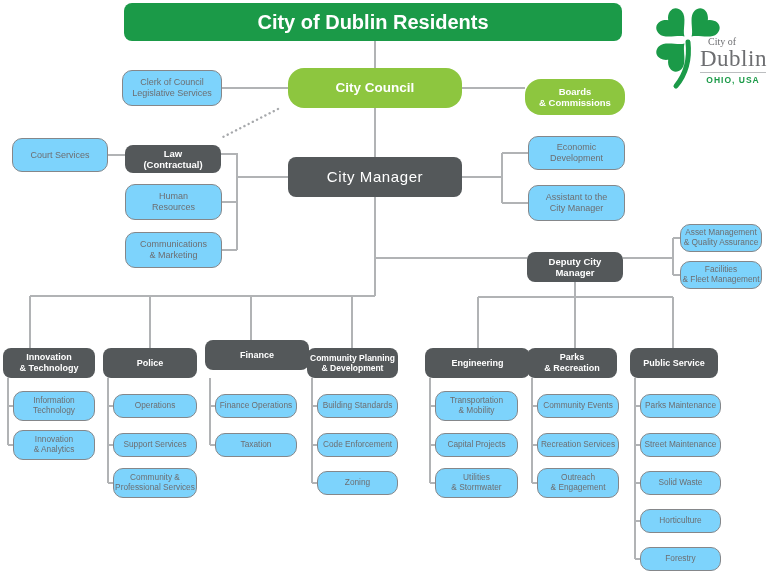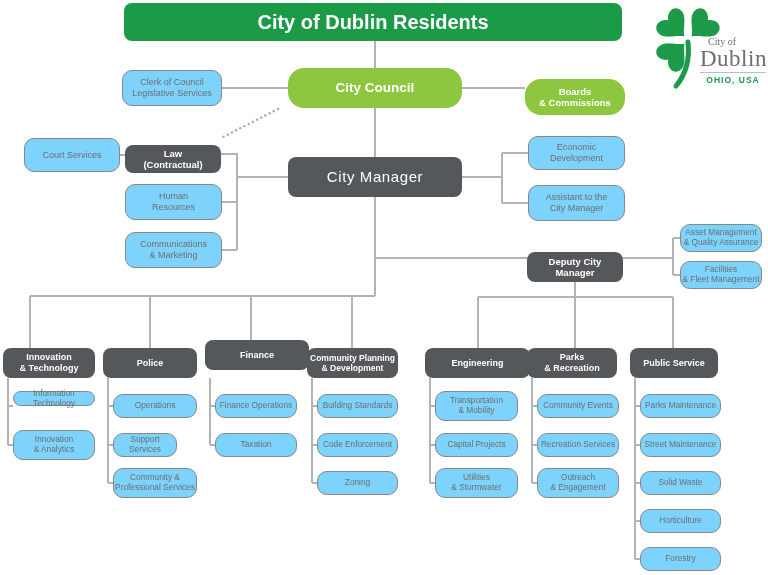--- a/index.html
+++ b/index.html
@@ -93,21 +93,21 @@
       <span class="ohio">OHIO, USA</span>
     </div>
   </div>
 
   <div class="node white" style="left:122px;top:70px;width:100px;height:36px">Clerk of Council
 Legislative Services</div>
   <div class="node lime council" style="left:288px;top:68px;width:174px;height:40px">City Council</div>
   <div class="node lime small-dark" style="left:525px;top:70px;width:100px;height:36px">Boards
 &amp; Commissions</div>
 
-  <div class="node white" style="left:24px;top:138px;width:96px;height:34px">Court Services</div>
+  <div class="node white" style="left:12px;top:138px;width:96px;height:34px">Court Services</div>
   <div class="node dark small-dark" style="left:125px;top:136px;width:96px;height:28px">Law
 (Contractual)</div>
   <div class="node dark citymgr" style="left:288px;top:157px;width:174px;height:40px">City Manager</div>
   <div class="node white" style="left:125px;top:184px;width:97px;height:36px">Human
 Resources</div>
   <div class="node white" style="left:125px;top:232px;width:97px;height:36px">Communications
 &amp; Marketing</div>
   <div class="node white" style="left:528px;top:136px;width:97px;height:34px">Economic
 Development</div>
   <div class="node white" style="left:528px;top:185px;width:97px;height:36px">Assistant to the
@@ -124,27 +124,27 @@
 &amp; Technology</div>
   <div class="node dark dept" style="left:103px;top:348px;width:94px;height:30px">Police</div>
   <div class="node dark dept" style="left:205px;top:340px;width:104px;height:30px">Finance</div>
   <div class="node dark dept" style="left:307px;top:348px;width:91px;height:30px;font-size:8.5px">Community Planning
 &amp; Development</div>
   <div class="node dark dept" style="left:425px;top:348px;width:105px;height:30px">Engineering</div>
   <div class="node dark dept" style="left:527px;top:348px;width:90px;height:30px">Parks
 &amp; Recreation</div>
   <div class="node dark dept" style="left:630px;top:348px;width:88px;height:30px">Public Service</div>
 
-  <div class="node white unit" style="left:13px;top:391px;width:82px;height:15px">Information
+  <div class="node white unit" style="left:13px;top:391px;width:82px;height:30px">Information
 Technology</div>
   <div class="node white unit" style="left:13px;top:430px;width:82px;height:30px">Innovation
 &amp; Analytics</div>
 
   <div class="node white unit" style="left:113px;top:394px;width:84px;height:24px">Operations</div>
-  <div class="node white unit" style="left:113px;top:433px;width:64px;height:24px">Support Services</div>
+  <div class="node white unit" style="left:113px;top:433px;width:84px;height:24px">Support Services</div>
   <div class="node white unit" style="left:113px;top:468px;width:84px;height:30px">Community &amp;
 Professional Services</div>
 
   <div class="node white unit" style="left:215px;top:394px;width:82px;height:24px">Finance Operations</div>
   <div class="node white unit" style="left:215px;top:433px;width:82px;height:24px">Taxation</div>
 
   <div class="node white unit" style="left:317px;top:394px;width:81px;height:24px">Building Standards</div>
   <div class="node white unit" style="left:317px;top:433px;width:81px;height:24px">Code Enforcement</div>
   <div class="node white unit" style="left:317px;top:471px;width:81px;height:24px">Zoning</div>
 

